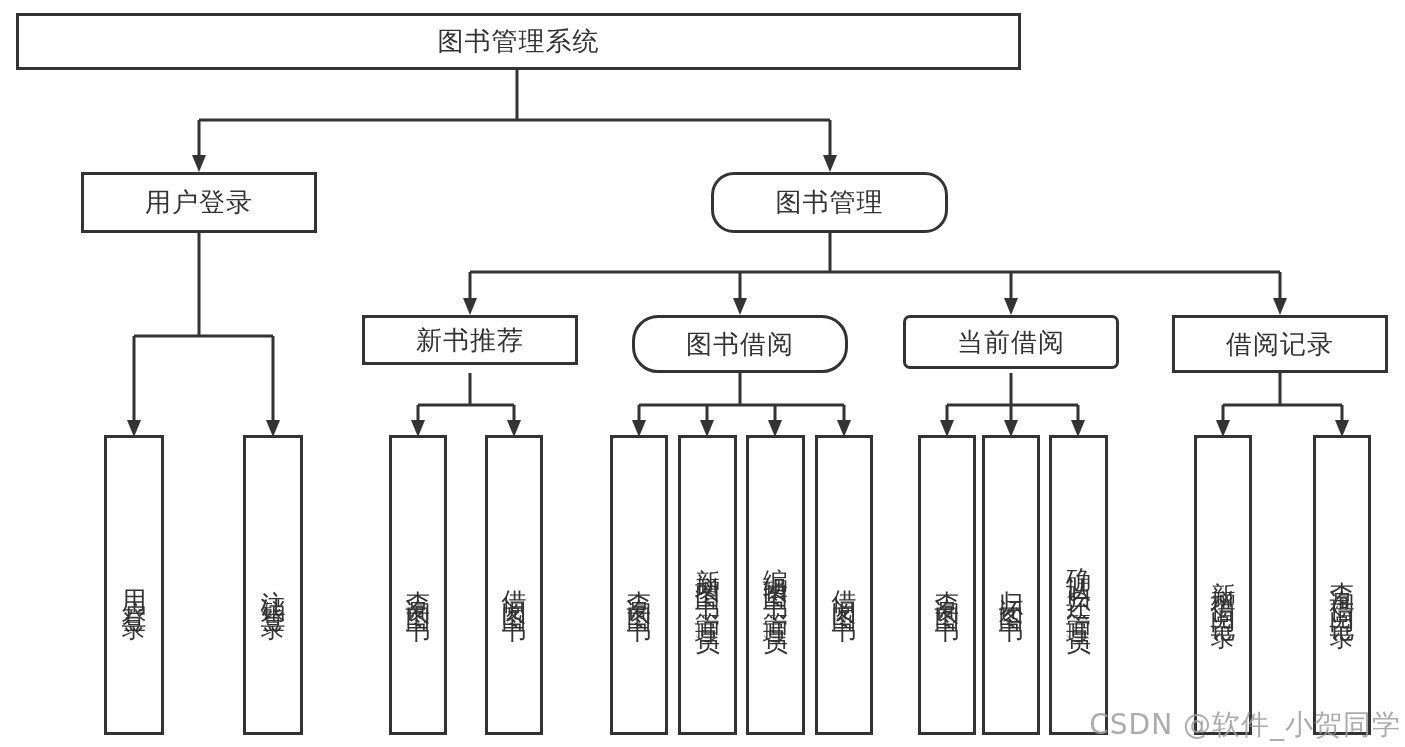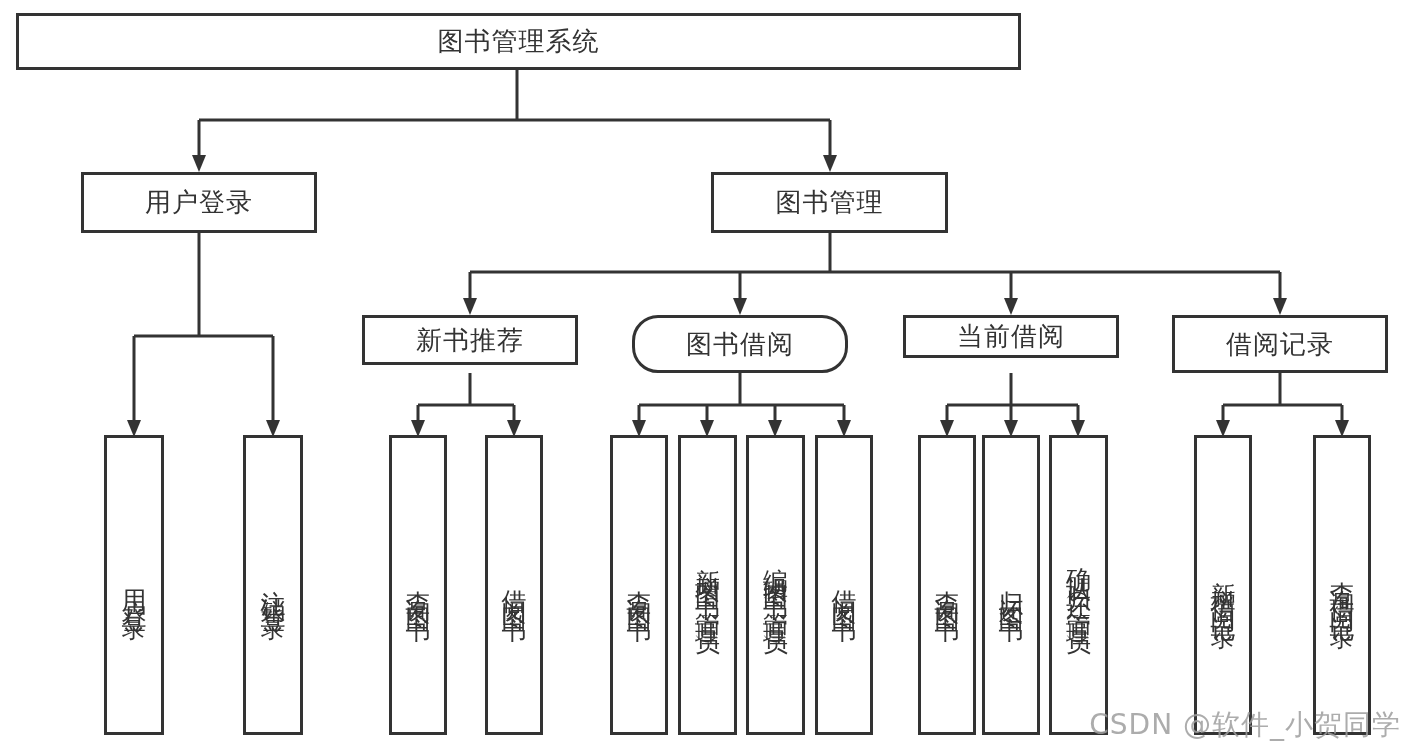--- a/index.html
+++ b/index.html
@@ -114,31 +114,31 @@
     </g>
   </svg>
 
   <div class="box" style="left:16px; top:13px; width:1005px; height:57px;">
     <span>图书管理系统</span>
   </div>
 
   <div class="box" style="left:81px; top:172px; width:236px; height:61px;">
     <span>用户登录</span>
   </div>
-  <div class="box" style="left:711px; top:172px; width:237px; height:61px;">
+  <div class="box" style="left:711px; top:172px; width:237px; height:61px;border-radius:23px;">
     <span>图书管理</span>
   </div>
 
   <div class="box" style="left:362px; top:315px; width:216px; height:50px;">
     <span>新书推荐</span>
   </div>
   <div class="box" style="left:632px; top:315px; width:216px; height:58px;border-radius:26px;">
     <span>图书借阅</span>
   </div>
-  <div class="box" style="left:903px; top:315px; width:216px; height:43px;">
+  <div class="box" style="left:903px; top:315px; width:216px; height:54px;border-radius:7px;">
     <span>当前借阅</span>
   </div>
   <div class="box" style="left:1172px; top:315px; width:216px; height:58px;">
     <span>借阅记录</span>
   </div>
 
   <div class="box leaf" style="left:104px; top:435px; width:60px; height:300px;">
     <span>用户登录</span>
   </div>
   <div class="box leaf" style="left:243px; top:435px; width:60px; height:300px;">

